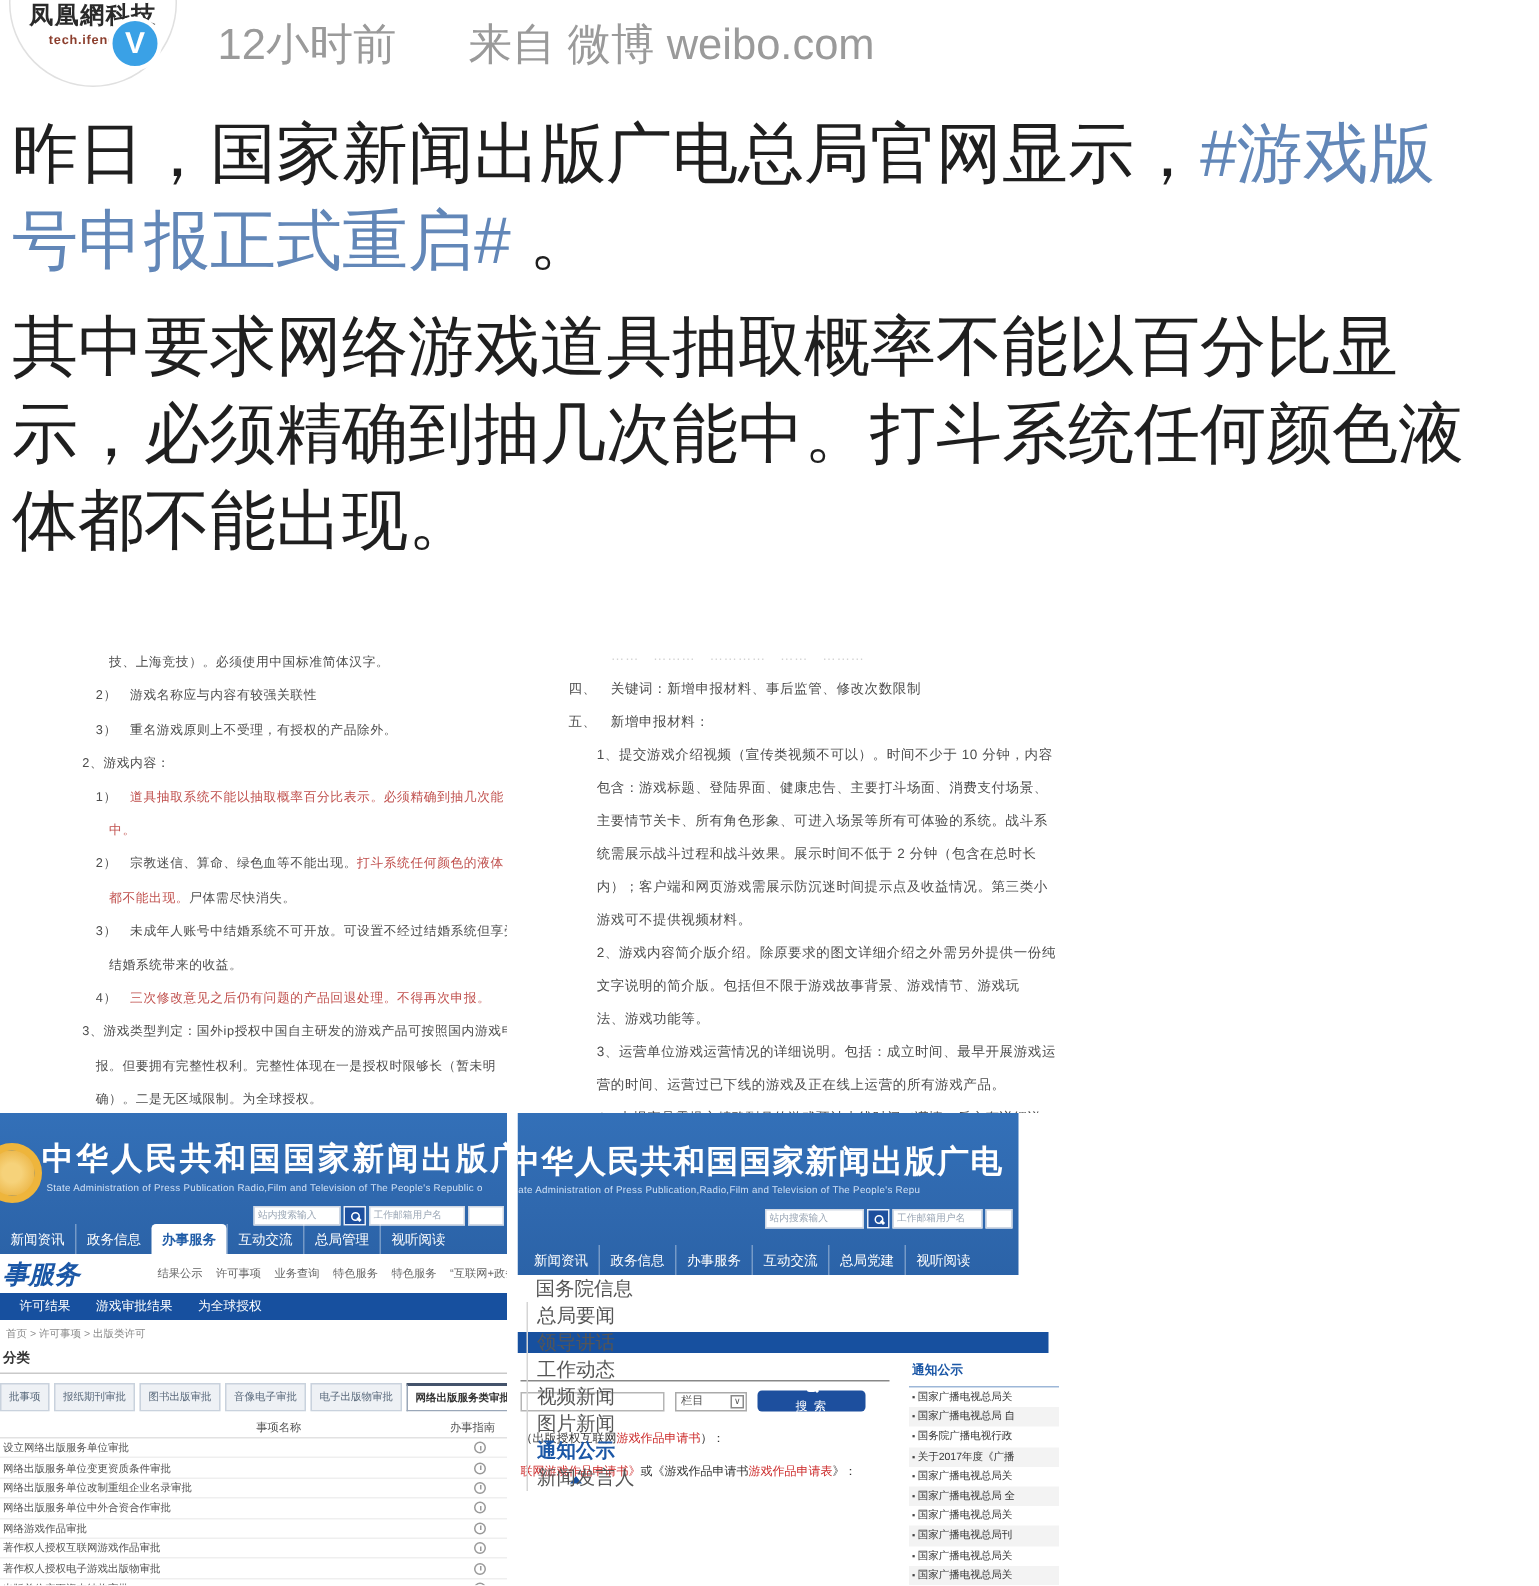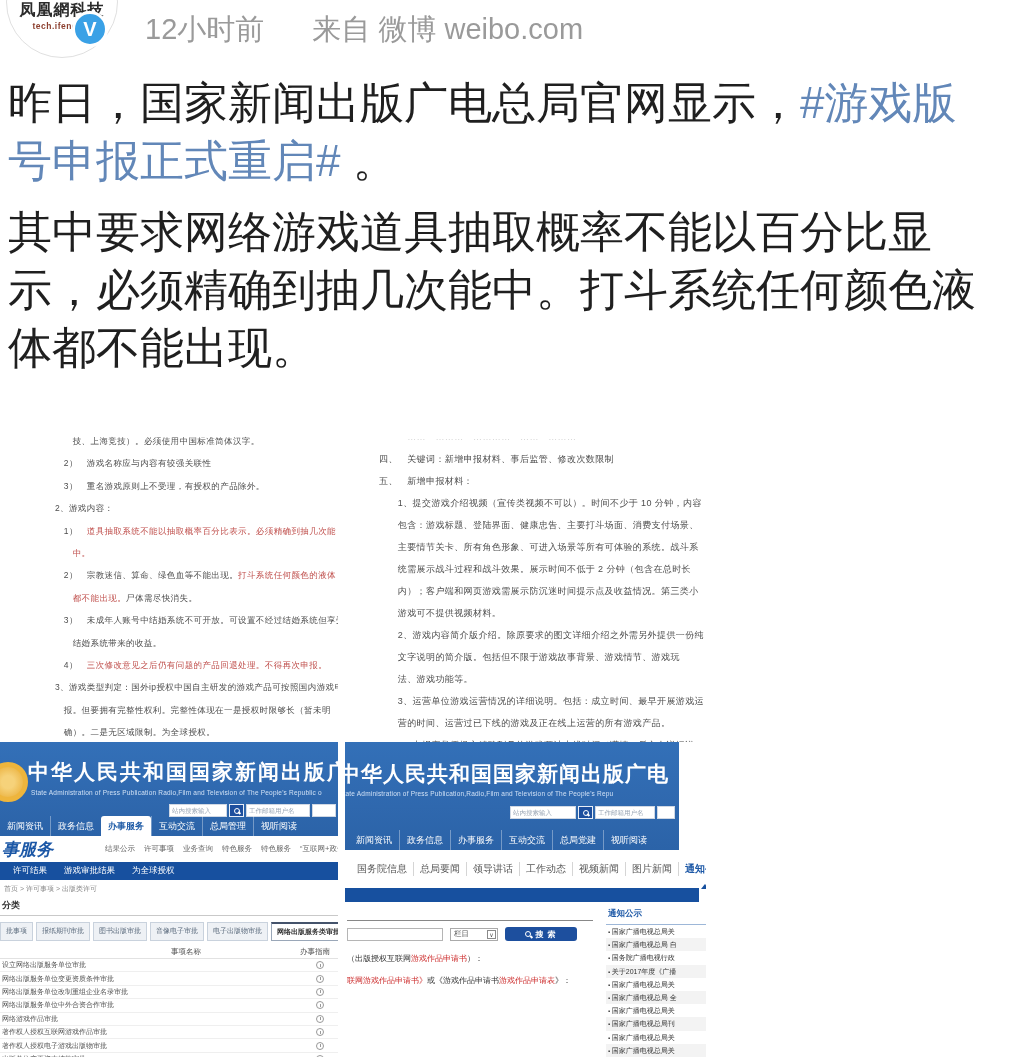--- a/index.html
+++ b/index.html
@@ -68,38 +68,38 @@
   .s1-thead .th-name { position:absolute; left:55%; top:4px; transform:translateX(-50%); }
   .s1-thead .th-guide { position:absolute; right:8px; top:4px; }
   .s1-row { height:13.4px; display:flex; align-items:center; justify-content:space-between;
             border-bottom:1px solid #efefef; font-size:7px; color:#555; padding:0 14px 0 2px; white-space:nowrap; overflow:hidden; }
   .guide-icon { flex:0 0 auto; width:8px; height:8px; border:1px solid #999; border-radius:50%; position:relative; }
   .guide-icon::after { content:""; position:absolute; left:3px; top:1.5px; width:1px; height:3px; background:#999; }
 
   
   .site-right { left:345px; width:361px; }
   .s2-head { width:334px; height:108px; }
-  .s2-secnav { height:26px; display:flex; align-items:flex-end; font-size:10px; color:#555; padding-left:6px; white-space:nowrap; }
+  .s2-secnav { height:26px; display:flex; align-items:flex-start; font-size:13px; color:#555; padding-left:6px; white-space:nowrap;flex-direction:column; }
   .s2-secnav .nav-item { padding:0 6px; position:relative; }
   .s2-secnav .nav-item + .nav-item { border-left:1px solid #d5d5d5; }
   .s2-secnav .nav-item.active { color:#1b57a6; font-weight:bold; }
   .s2-secnav .nav-item.active::after { content:""; position:absolute; left:50%; bottom:-13px; margin-left:-4px;
             border-left:4px solid transparent; border-right:4px solid transparent; border-bottom:5px solid #17509f; }
   .s2-darkbar { height:14px; background:#17509f; margin-top:12px; width:354px; }
   .s2-body { display:flex; align-items:flex-start; }
   .s2-leftcol { width:248px; margin-left:2px; padding-top:18px; }
   .s2-rule { border-top:1px solid #888; width:246px; }
   .s2-controls { display:flex; align-items:center; gap:7px; margin-top:6px; }
   .s2-controls .mini-input { border-color:#b5b5b5; width:96px; }
   .sel { width:48px; height:13px; border:1px solid #aaa; font-size:7.5px; color:#555; display:flex;
          align-items:center; justify-content:space-between; padding:0 1px 0 3px; background:#fff; }
   .sel-arrow { width:9px; height:9px; border:1px solid #8a8a8a; font-size:6px; line-height:8px; text-align:center; color:#555; }
   .sel-arrow::after { content:"∨"; }
   .sbtn { width:72px; height:14px; background:#1d4f9e; border-radius:3px; color:#fff; font-size:8px;
-          display:flex; align-items:center; justify-content:center; gap:4px; font-weight:bold; letter-spacing:1px; }
+          display:flex; align-items:center; justify-content:center; gap:4px; font-weight:normal; letter-spacing:1px;flex-direction:column; }
   .s2-list { margin-top:10px; }
   .s2-row { display:flex; justify-content:flex-start; align-items:center; height:15px; margin-top:7px;
             font-size:8px; color:#333; white-space:nowrap; overflow:hidden; }
   .s2-row .red { color:#cc2a2a; }
   .s2-date { font-size:7.5px; color:#b5a49b; margin-left:6px;margin-top:48px; }
   .s2-sidebar { width:100px; margin-left:auto; padding-top:4px; }
   .sb-title { font-size:8.5px; font-weight:bold; color:#1b57a6; padding:2px 0 4px 2px; border-bottom:1px solid #9db7d8; }
   .sb-item { height:13.2px; line-height:13.2px; font-size:7px; color:#333; white-space:nowrap; overflow:hidden; padding-left:2px; }
   .sb-item:nth-child(even) { background:#f3f3f3; }
   .sb-item::before { content:"▪ "; color:#444; font-size:6px; }

